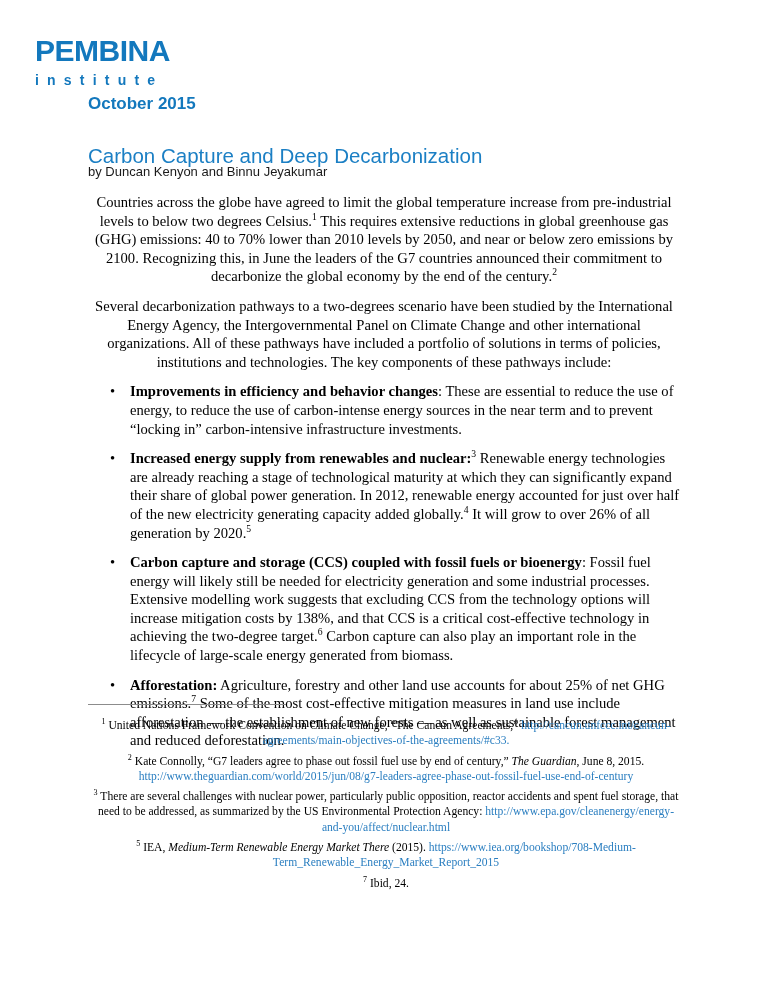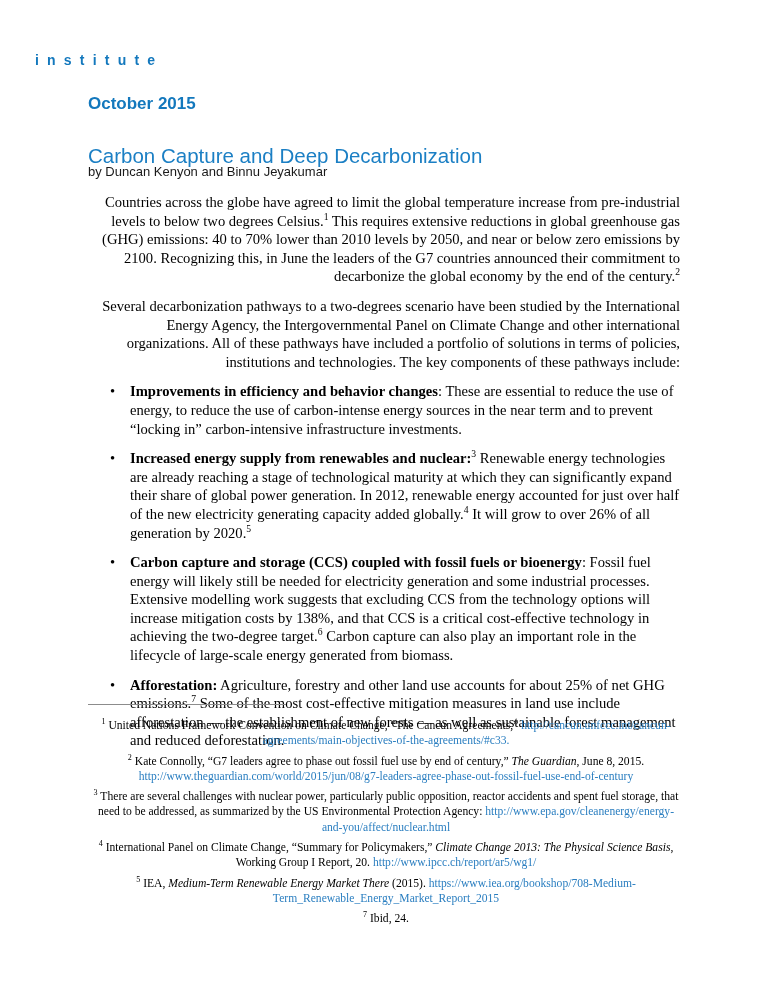--- a/index.html
+++ b/index.html
@@ -31,21 +31,21 @@
     color: #1378bd;
     letter-spacing: -0.5px;
   }
   .logo-sub {
     font-family: "Liberation Sans", sans-serif;
     font-weight: bold;
     font-size: 14px;
     line-height: 18px;
     color: #1378bd;
     letter-spacing: 8.2px;
-    margin-top: 15px;
+    margin-top: 5px;
   }
 
   
   .page {
     position: absolute;
     left: 88px;
     top: 0;
     width: 596px;
   }
 
@@ -83,21 +83,21 @@
     position: absolute;
     top: 193px;
     left: 0;
     width: 592px;
   }
 
   p.para {
     margin: 0 0 11px 0;
     font-size: 14.6px;
     line-height: 18.6px;
-    text-align: right;
+    text-align: center;
     font-family: Liberation Serif, serif;
   }
 
   ul.bullets {
     margin: 5px 0 0 0;
     padding: 0;
     list-style: none;
   }
   ul.bullets > li {
     position: relative;
@@ -149,20 +149,21 @@
     color: #2a7ec0;
   }
   .ital {
     font-style: italic;
   }
 </style>
 </head>
 <body>
 
 <div class="logo">
+  <div class="logo-word">PEMBINA</div>
   <div class="logo-sub">institute</div>
 </div>
 
 <div class="page">
 
   <div class="doc-date">October 2015</div>
 
   <h1 class="doc-title">Carbon Capture and Deep Decarbonization</h1>
 
   <div class="doc-byline">by Duncan Kenyon and Binnu Jeyakumar</div>
@@ -197,19 +198,18 @@
 
 <div class="footnotes">
   <div class="fn-rule"></div>
 
   <div class="fn"><sup>1</sup><span> United Nations Framework Convention on Climate Change, “The Cancun Agreements,” </span><span class="lnk">http://cancun.unfccc.int/cancun-agreements/main-objectives-of-the-agreements/#c33.</span></div>
 
   <div class="fn"><sup>2</sup><span> Kate Connolly, “G7 leaders agree to phase out fossil fuel use by end of century,” </span><span class="ital">The Guardian</span><span>, June 8, 2015. </span><span class="lnk">http://www.theguardian.com/world/2015/jun/08/g7-leaders-agree-phase-out-fossil-fuel-use-end-of-century</span></div>
 
   <div class="fn"><sup>3</sup><span> There are several challenges with nuclear power, particularly public opposition, reactor accidents and spent fuel storage, that need to be addressed, as summarized by the US Environmental Protection Agency: </span><span class="lnk">http://www.epa.gov/cleanenergy/energy-and-you/affect/nuclear.html</span></div>
 
-  <div class="fn"><sup>4</sup><span> International Panel on Climate Change, “Summary for Policymakers,” </span><span class="ital">Climate Change 2013: The Physical Science Basis</span><span>, Working Group I Report, 20. </span><span class="lnk">http://www.ipcc.ch/report/ar5/wg1/</span></div>
 
   <div class="fn"><sup>5</sup><span> IEA, </span><span class="ital">Medium-Term Renewable Energy Market There</span><span> (2015). </span><span class="lnk">https://www.iea.org/bookshop/708-Medium-Term_Renewable_Energy_Market_Report_2015</span></div>
 
 
   <div class="fn"><sup>7</sup><span> Ibid, 24.</span></div>
 </div>
 
 </body></html>

